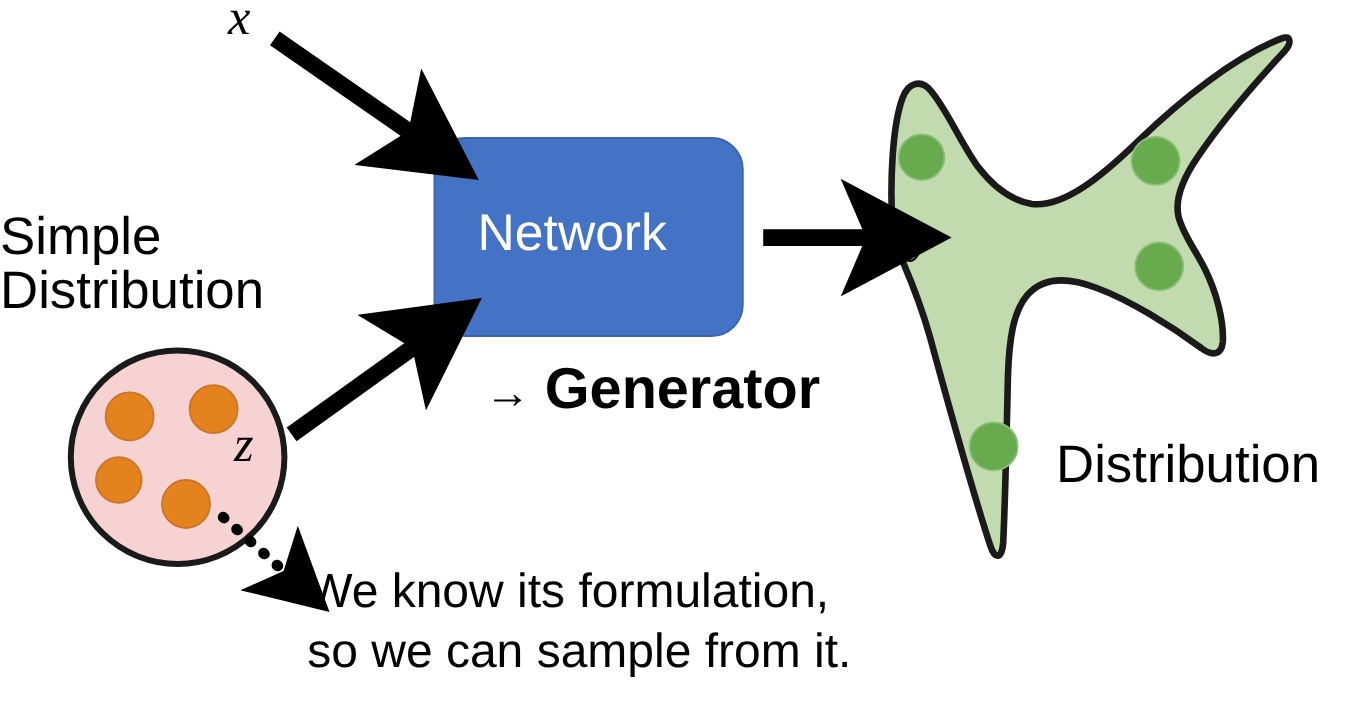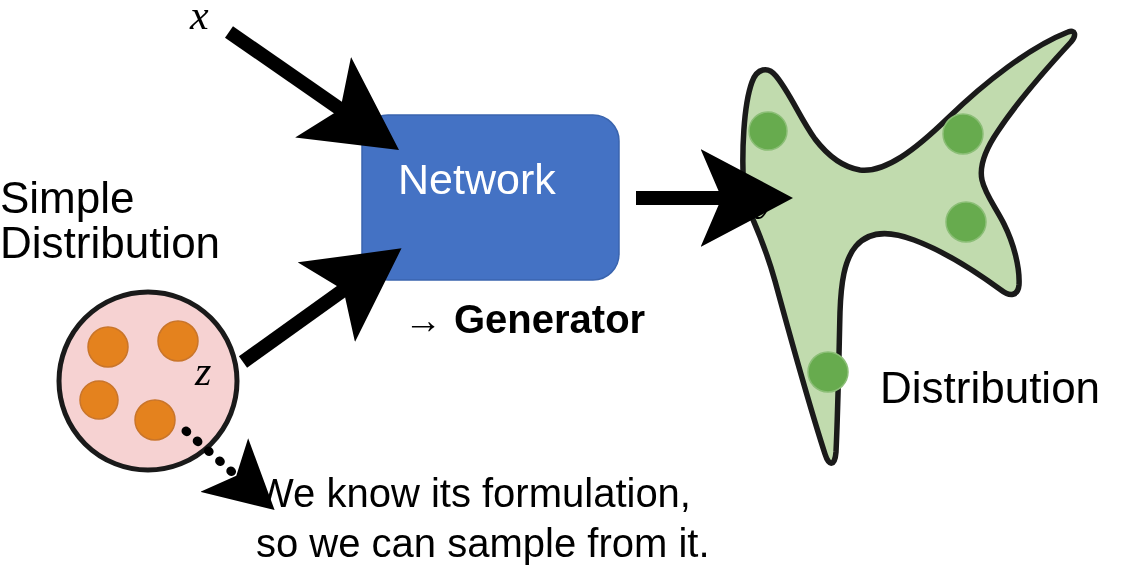--- a/index.html
+++ b/index.html
@@ -56,21 +56,21 @@
     gap: 12px;
     font-family: "Liberation Sans", sans-serif;
     color: #000000;
     white-space: pre;
   }
   #generator-arrow {
     font-size: 38px;
     font-weight: 400;
   }
   #generator-word {
-    font-size: 40px;
+    font-size: 48px;
     font-weight: 700;
   }
   .note-line {
     position: absolute;
     font-family: "Liberation Sans", sans-serif;
     font-size: 40px;
     font-weight: 400;
     color: #000000;
     white-space: pre;
   }
@@ -138,21 +138,21 @@
     <line x1="186" y1="431" x2="241" y2="480" stroke="#000000" stroke-width="9" stroke-dasharray="1 14" stroke-linecap="round" marker-end="url(#dot-head)"></line>
   </svg>
 
   <div class="txt label-math" style="left:190px; top:-8px;">x</div>
 
   <div class="txt label-plain" style="left:0px; top:173px; width:280px;">Simple</div>
   <div class="txt label-plain" style="left:0px; top:218px; width:280px;">Distribution</div>
 
   <div class="txt label-math" style="left:195px; top:348px;">z</div>
 
-  <div id="network-label" style="left:398px; top:155px;text-align:right;">Network</div>
+  <div id="network-label" style="left:398px; top:170px;text-align:right;">Network</div>
 
   <div id="generator-row" style="left:404px; top:297px;">
     <span id="generator-arrow">→</span>
     <span id="generator-word">Generator</span>
   </div>
 
   <div class="txt label-math" style="left:759px; top:173px;">y</div>
 
   <div class="txt label-plain" style="left:880px; top:363px; width:247px;">Distribution</div>
 

